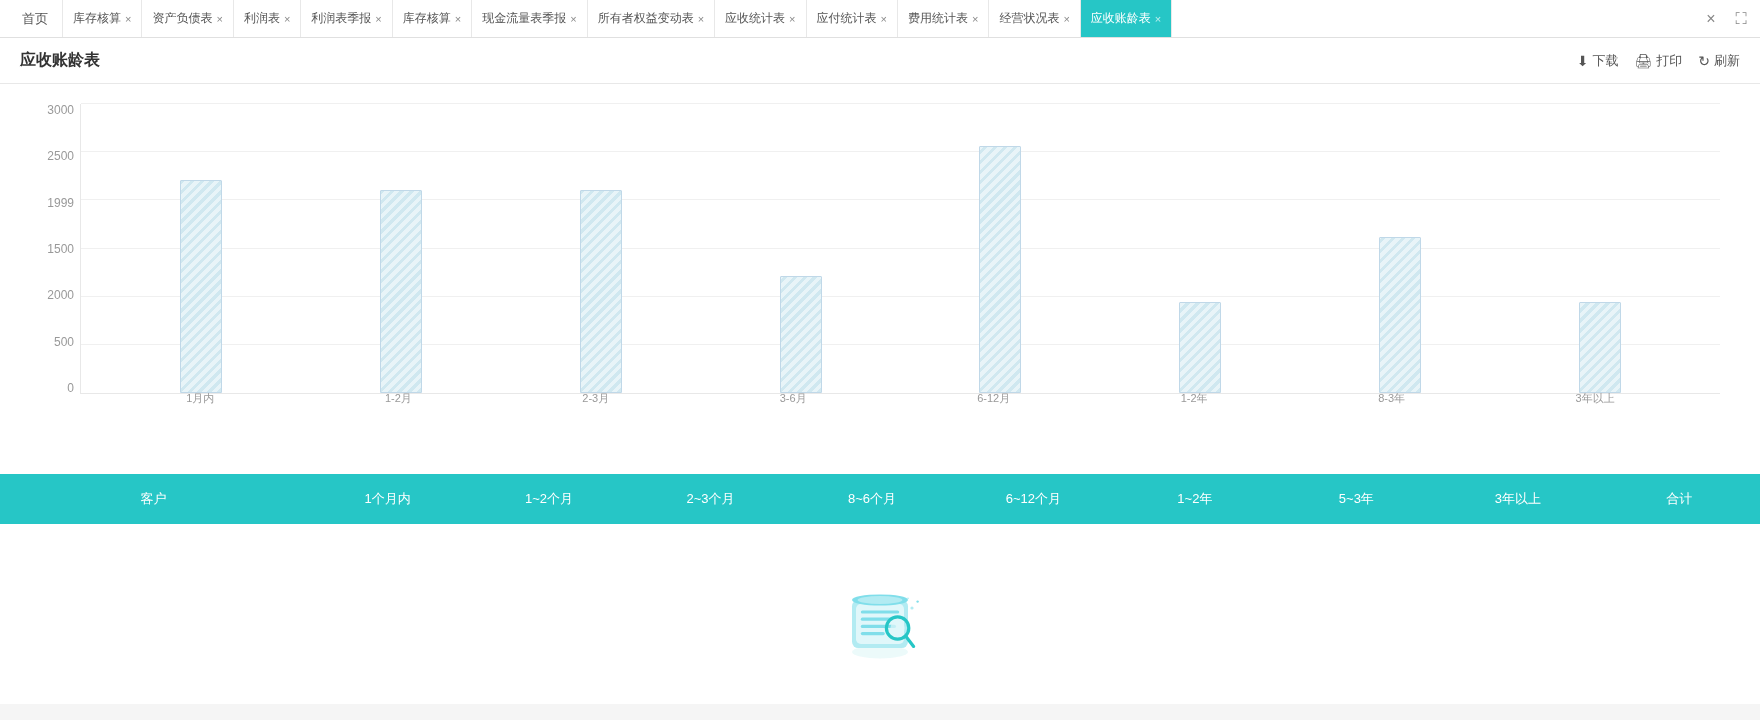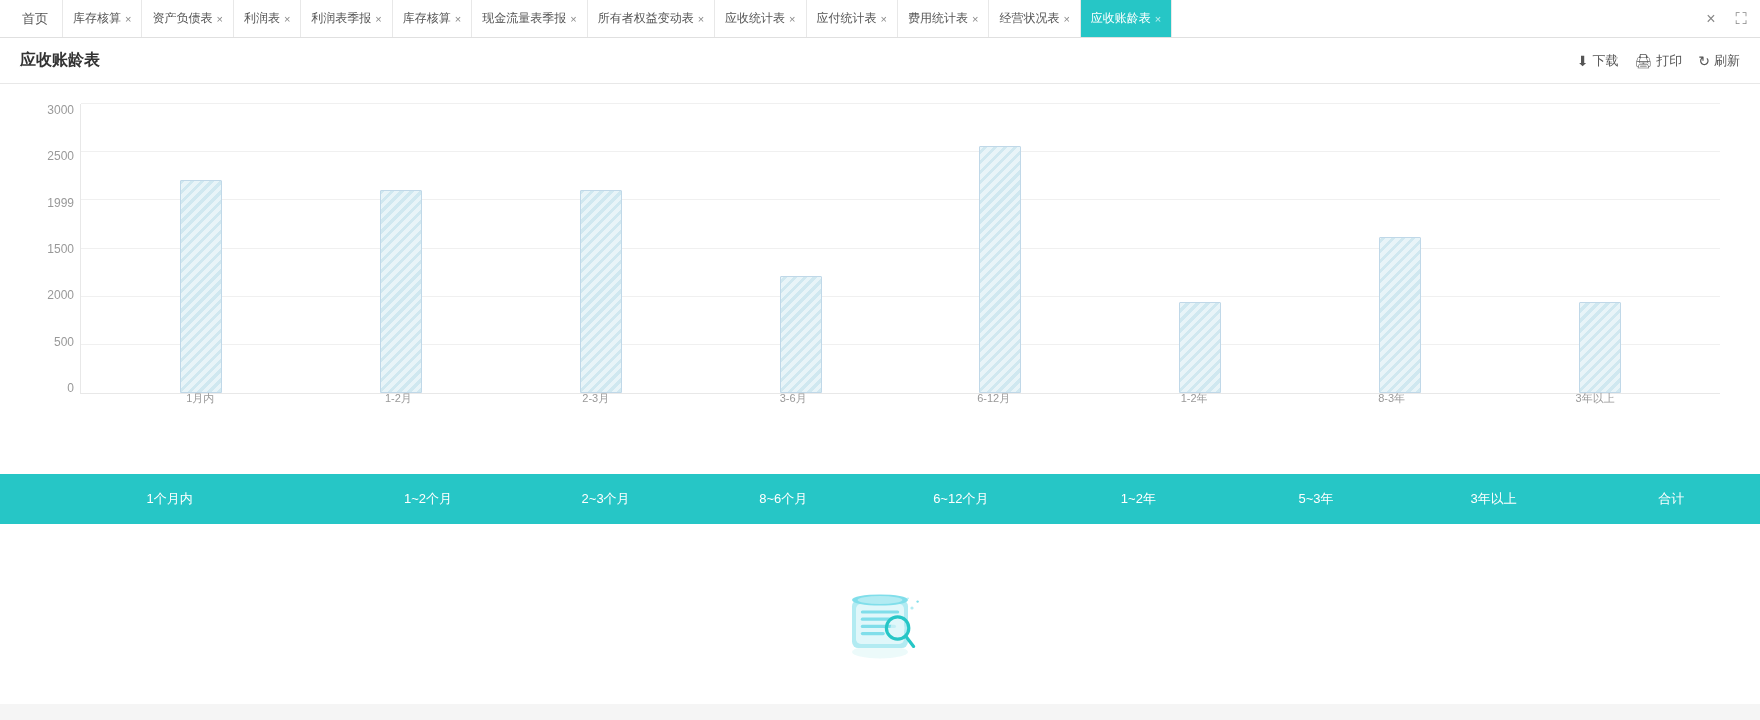--- a/index.html
+++ b/index.html
@@ -370,20 +370,21 @@
             <span class="x-label">6-12月</span>
             <span class="x-label">1-2年</span>
             <span class="x-label">8-3年</span>
             <span class="x-label">3年以上</span>
           </div>
       </div>
     </div>
   </div>
 
   <div class="table-header" id="table-header-container">
+      <div class="th-cell">客户</div>
       <div class="th-cell">1个月内</div>
       <div class="th-cell">1~2个月</div>
       <div class="th-cell">2~3个月</div>
       <div class="th-cell">8~6个月</div>
       <div class="th-cell">6~12个月</div>
       <div class="th-cell">1~2年</div>
       <div class="th-cell">5~3年</div>
       <div class="th-cell">3年以上</div>
       <div class="th-cell">合计</div>
     </div>

